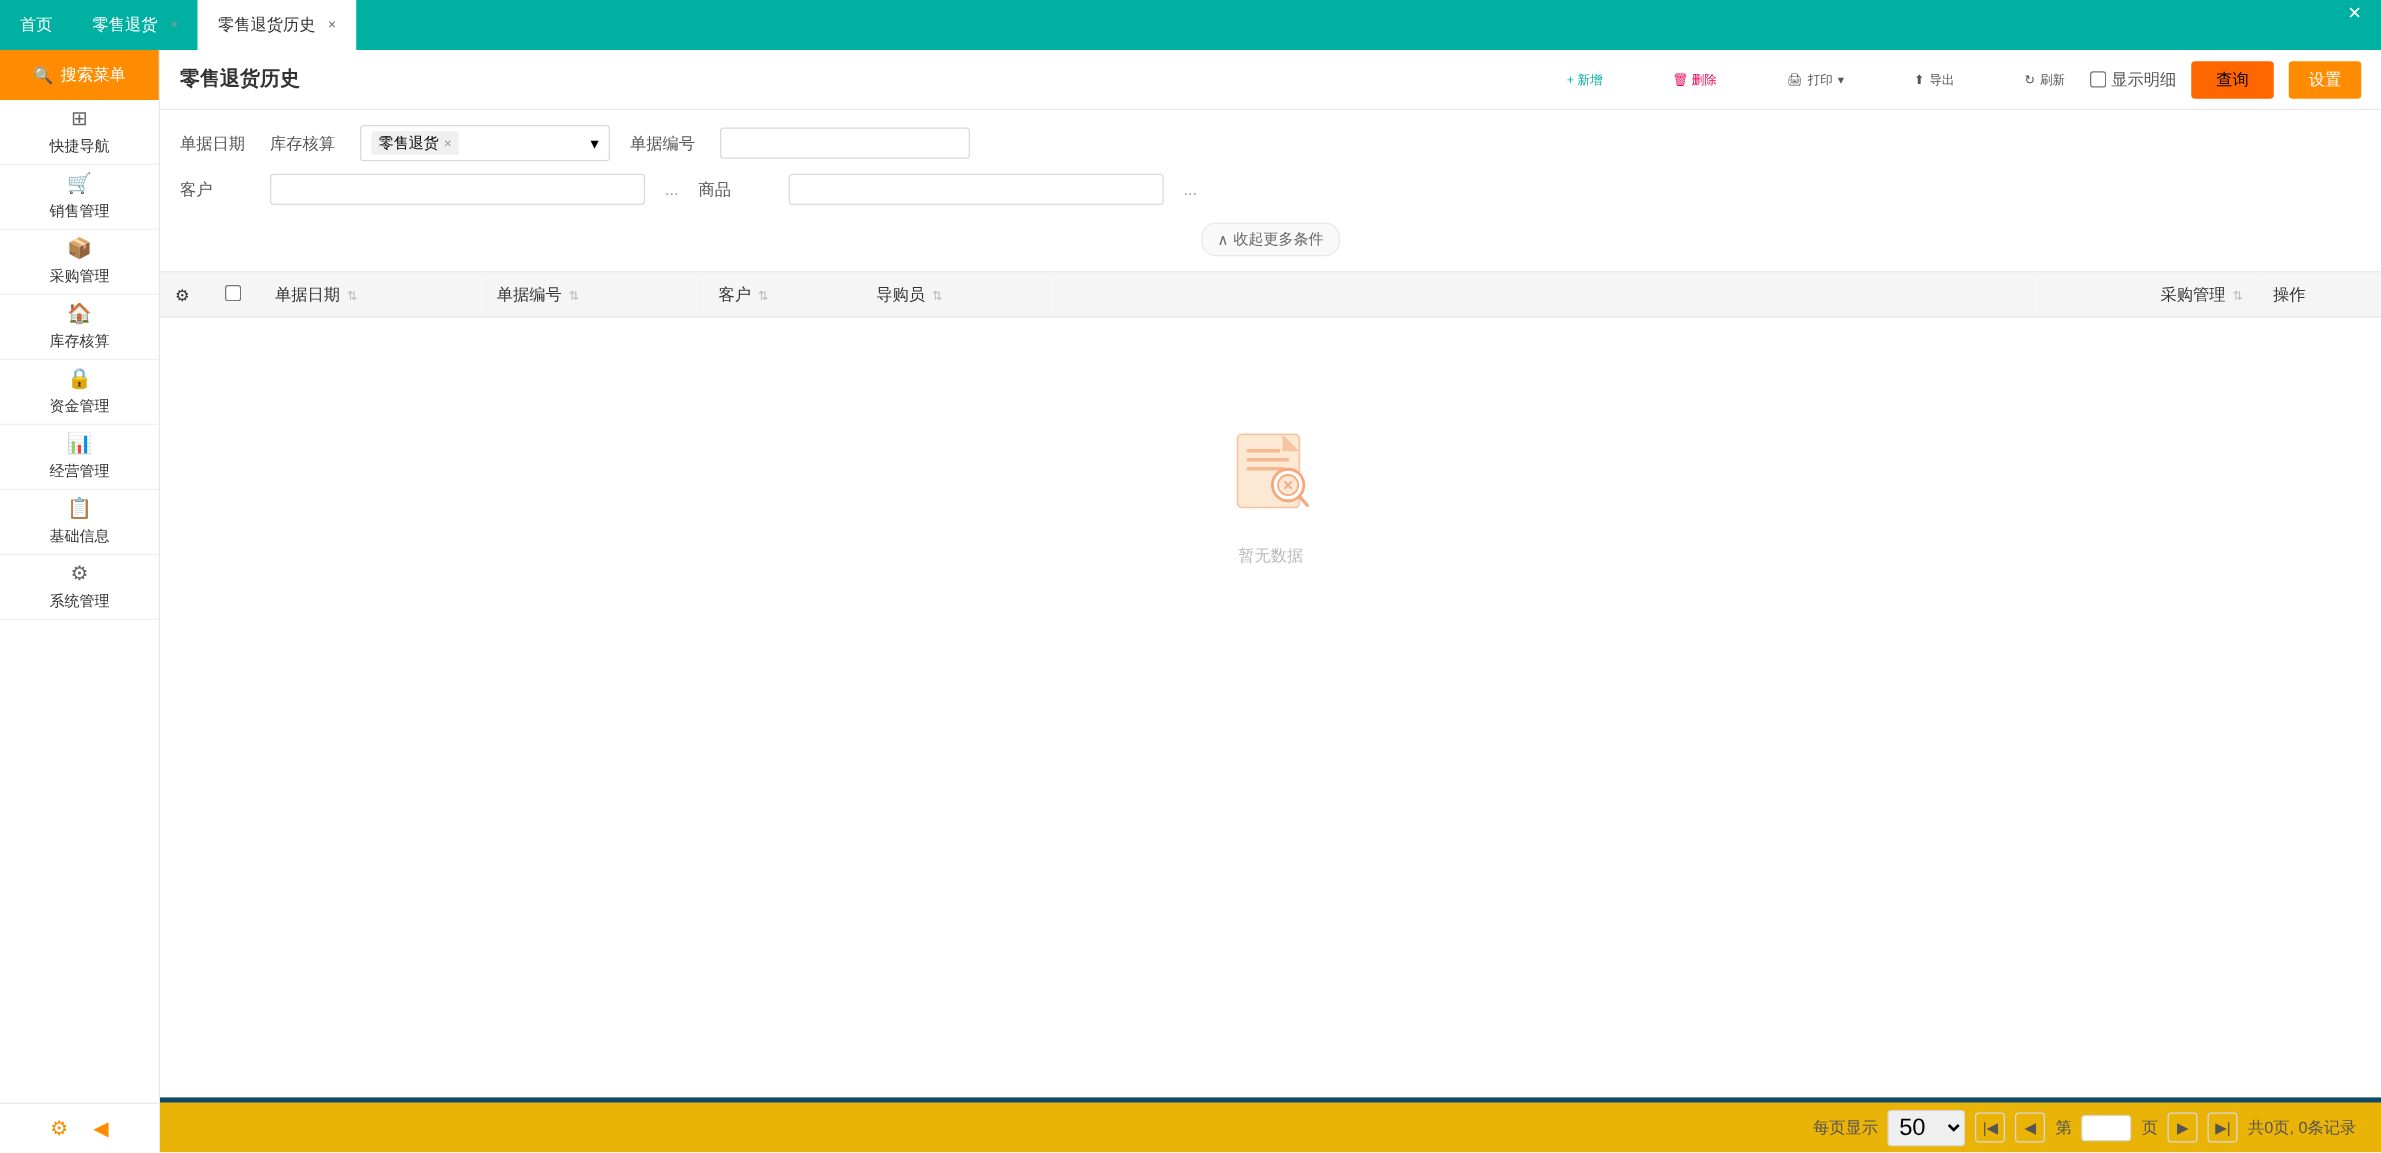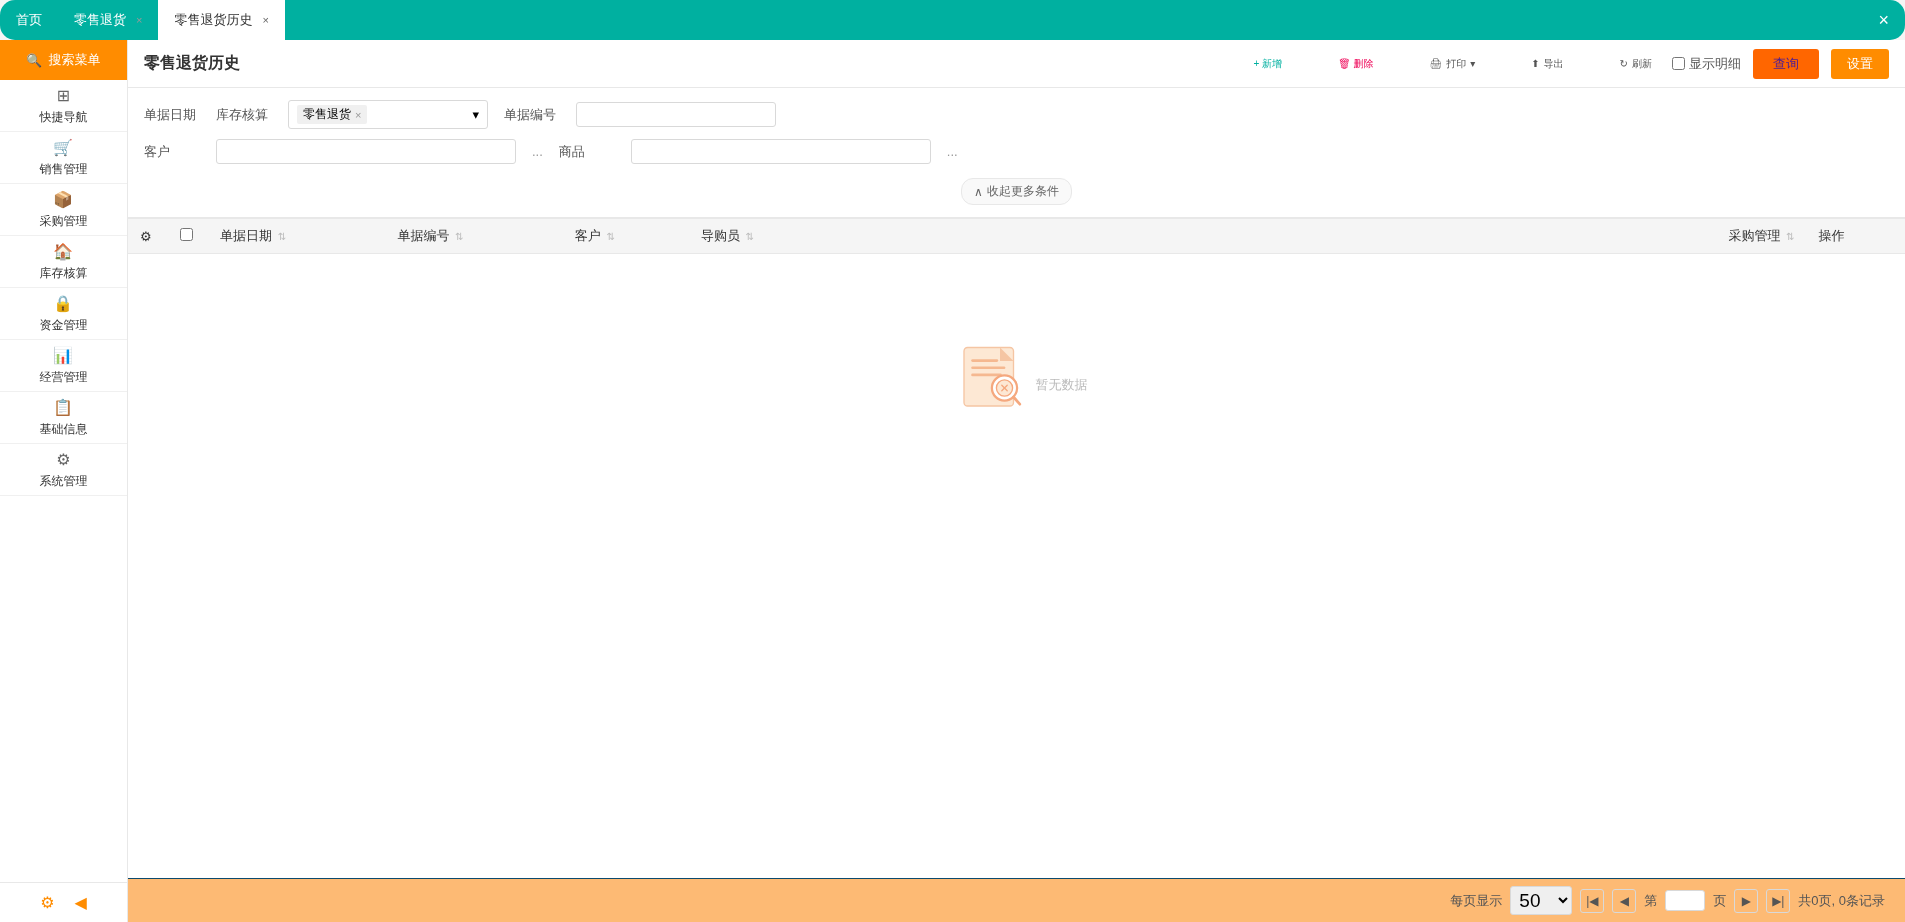--- a/index.html
+++ b/index.html
@@ -3,24 +3,22 @@
   <meta charset="utf-8">
   <style>
     * { box-sizing: border-box; margin: 0; padding: 0; font-family: 'Microsoft YaHei', Arial, sans-serif; }
     body { display: flex; flex-direction: column; height: 922px; overflow: hidden; background: #f5f5f5; }
 
     
     .top-bar {
       height: 40px;
       background: #00b0a0;
       display: flex;
-      align-items: center;
       padding: 0;
       flex-shrink: 0;
-      border-radius: 15px;
     }
     .tab-item {
       height: 40px;
       padding: 0 16px;
       display: flex;
       align-items: center;
       font-size: 13px;
       color: #fff;
       cursor: pointer;
       position: relative;
@@ -150,21 +148,21 @@
       color: #555;
       cursor: pointer;
       padding: 4px 8px;
       border-radius: 3px;
       margin-left: 28px;
     }
     .header-btn.new { color: #00b0a0; }
     .header-btn.del { color: #e05; }
     .btn-query {
       background: #ff6600;
-      color: #4c1d95;
+      color: #000000;
       border: none;
       padding: 6px 20px;
       border-radius: 3px;
       cursor: pointer;
       font-size: 13px;
     }
     .btn-settings {
       background: #ff8c00;
       color: #fff;
       border: none;
@@ -322,38 +320,38 @@
       text-align: center;
     }
     .th-checkbox {
       width: 40px;
       text-align: center;
     }
 
     
     .empty-state {
       display: flex;
-      flex-direction: row;
+      flex-direction: column;
       align-items: center;
       justify-content: center;
       padding: 80px 0;
       color: #bbb;
       font-size: 13px;
     }
     .empty-icon {
       width: 90px;
       height: 90px;
       margin-bottom: 12px;
     }
 
     
     .pagination-bar {
       height: 44px;
-      background: #fdba74;
-      border-top: 1px solid #0c4a6e;
+      background: #eab308;
+      border-top: 4px solid #0c4a6e;
       display: flex;
       align-items: center;
       justify-content: flex-end;
       padding: 0 20px;
       gap: 8px;
       font-size: 13px;
       color: #555;
       flex-shrink: 0;
     }
     .pagination-bar select {

